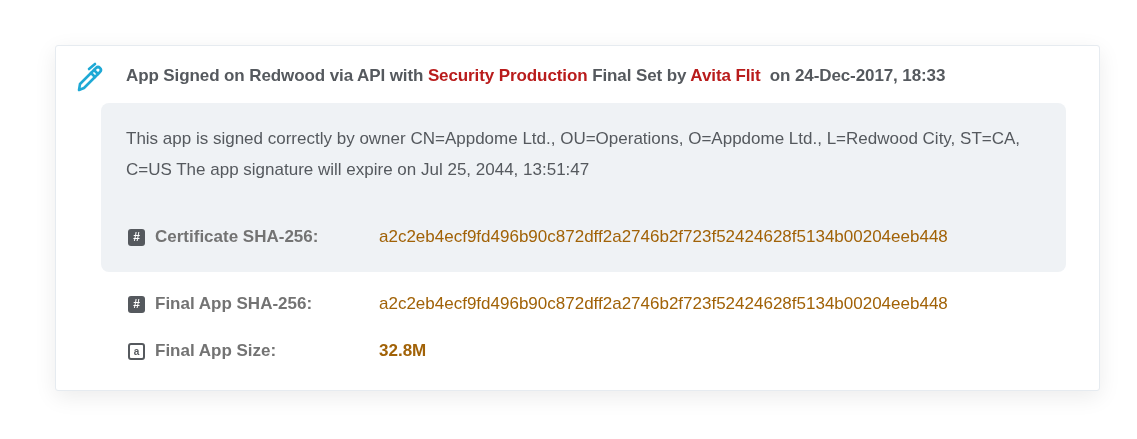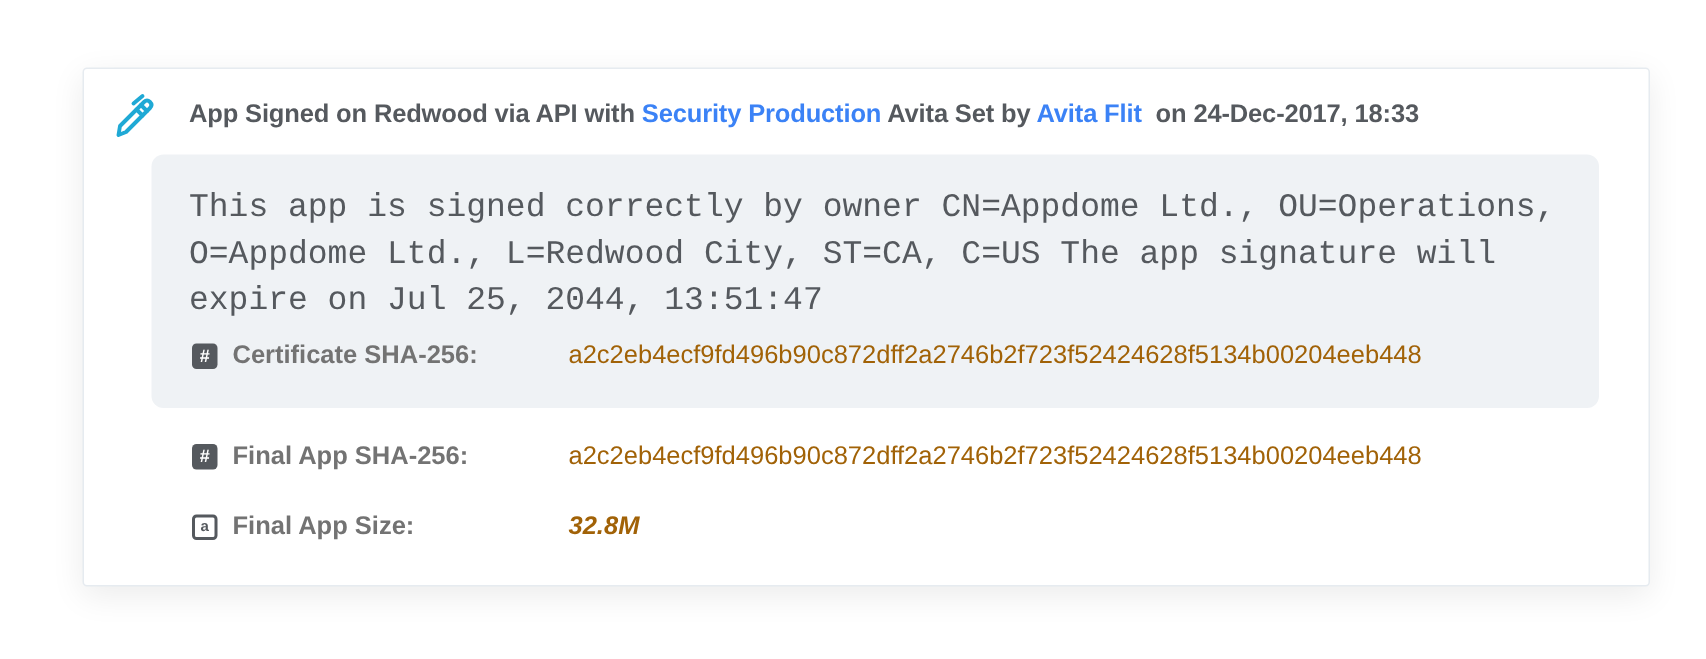--- a/index.html
+++ b/index.html
@@ -14,58 +14,58 @@
     box-shadow: 0 6px 22px rgba(0,0,0,0.08);
     box-sizing: border-box;
   }
   .pencil {
     position: absolute; left: 15px; top: 15px; width: 34px; height: 34px;
   }
   .title {
     position: absolute; left: 70px; top: 20px; font-size: 17px; font-weight: bold;
     color: #55595e; white-space: nowrap; letter-spacing: -0.1px;
   }
-  .title .link { color: #3b82f6; }
+  .title .link { color: #b91c1c; }
   .panel {
     position: absolute; left: 45px; top: 57px; width: 965px; height: 169px;
     background: #eff2f5; border-radius: 8px;
   }
   .desc {
     position: absolute; left: 25px; top: 20px; width: 920px;
-    font-size: 22px; line-height: 31px; color: #55595e; font-family: Liberation Mono, monospace;
+    font-size: 17px; line-height: 31px; color: #55595e;
   }
   .row {
     position: absolute; display: flex; align-items: center; font-size: 17px;
   }
   .row .icon {
     width: 17px; height: 17px; border-radius: 3px; margin-right: 10px;
     display: inline-flex; align-items: center; justify-content: center; box-sizing: border-box;
   }
   .icon.hash { background: #55595e; color: #fff; font-size: 12px; font-weight: bold; }
   .icon.size { border: 2px solid #55595e; color: #55595e; font-size: 10px; font-weight: bold; }
   .row .label { font-weight: bold; color: #737373; width: 224px; }
   .row .value { color: #a16207; }
-  .row .value.bold { font-weight: bold; font-style: italic; }
+  .row .value.bold { font-weight: bold; }
 </style>
 </head>
 <body>
 
 <div class="card">
   <svg class="pencil" viewBox="0 0 34 34">
     <g fill="none" stroke="#1fa9d5" stroke-width="2.6" stroke-linecap="round" stroke-linejoin="round">
       <path d="M8 29 L9 23 L23 9 L27 13 L13 27 Z"></path>
       <path d="M20 12 L24 16"></path>
       <path d="M23 9 L25 7 Q27 5 29 7 Q31 9 29 11 L27 13"></path>
       <path d="M18 8 L24 3"></path>
     </g>
   </svg>
   <div class="title">
     <span>App Signed on Redwood via API with</span>
     <span class="link">Security Production</span>
-    <span>Avita Set by</span>
+    <span>Final Set by</span>
     <span class="link">Avita Flit</span>
     &nbsp;<span>on 24-Dec-2017, 18:33</span>
   </div>
 
   <div class="panel">
     <div class="desc">This app is signed correctly by owner CN=Appdome Ltd., OU=Operations, O=Appdome Ltd., L=Redwood City, ST=CA, C=US The app signature will expire on Jul 25, 2044, 13:51:47</div>
     <div class="row" style="left:27px; top:124px;">
       <span class="icon hash">#</span>
       <span class="label">Certificate SHA-256:</span>
       <span class="value">a2c2eb4ecf9fd496b90c872dff2a2746b2f723f52424628f5134b00204eeb448</span>

